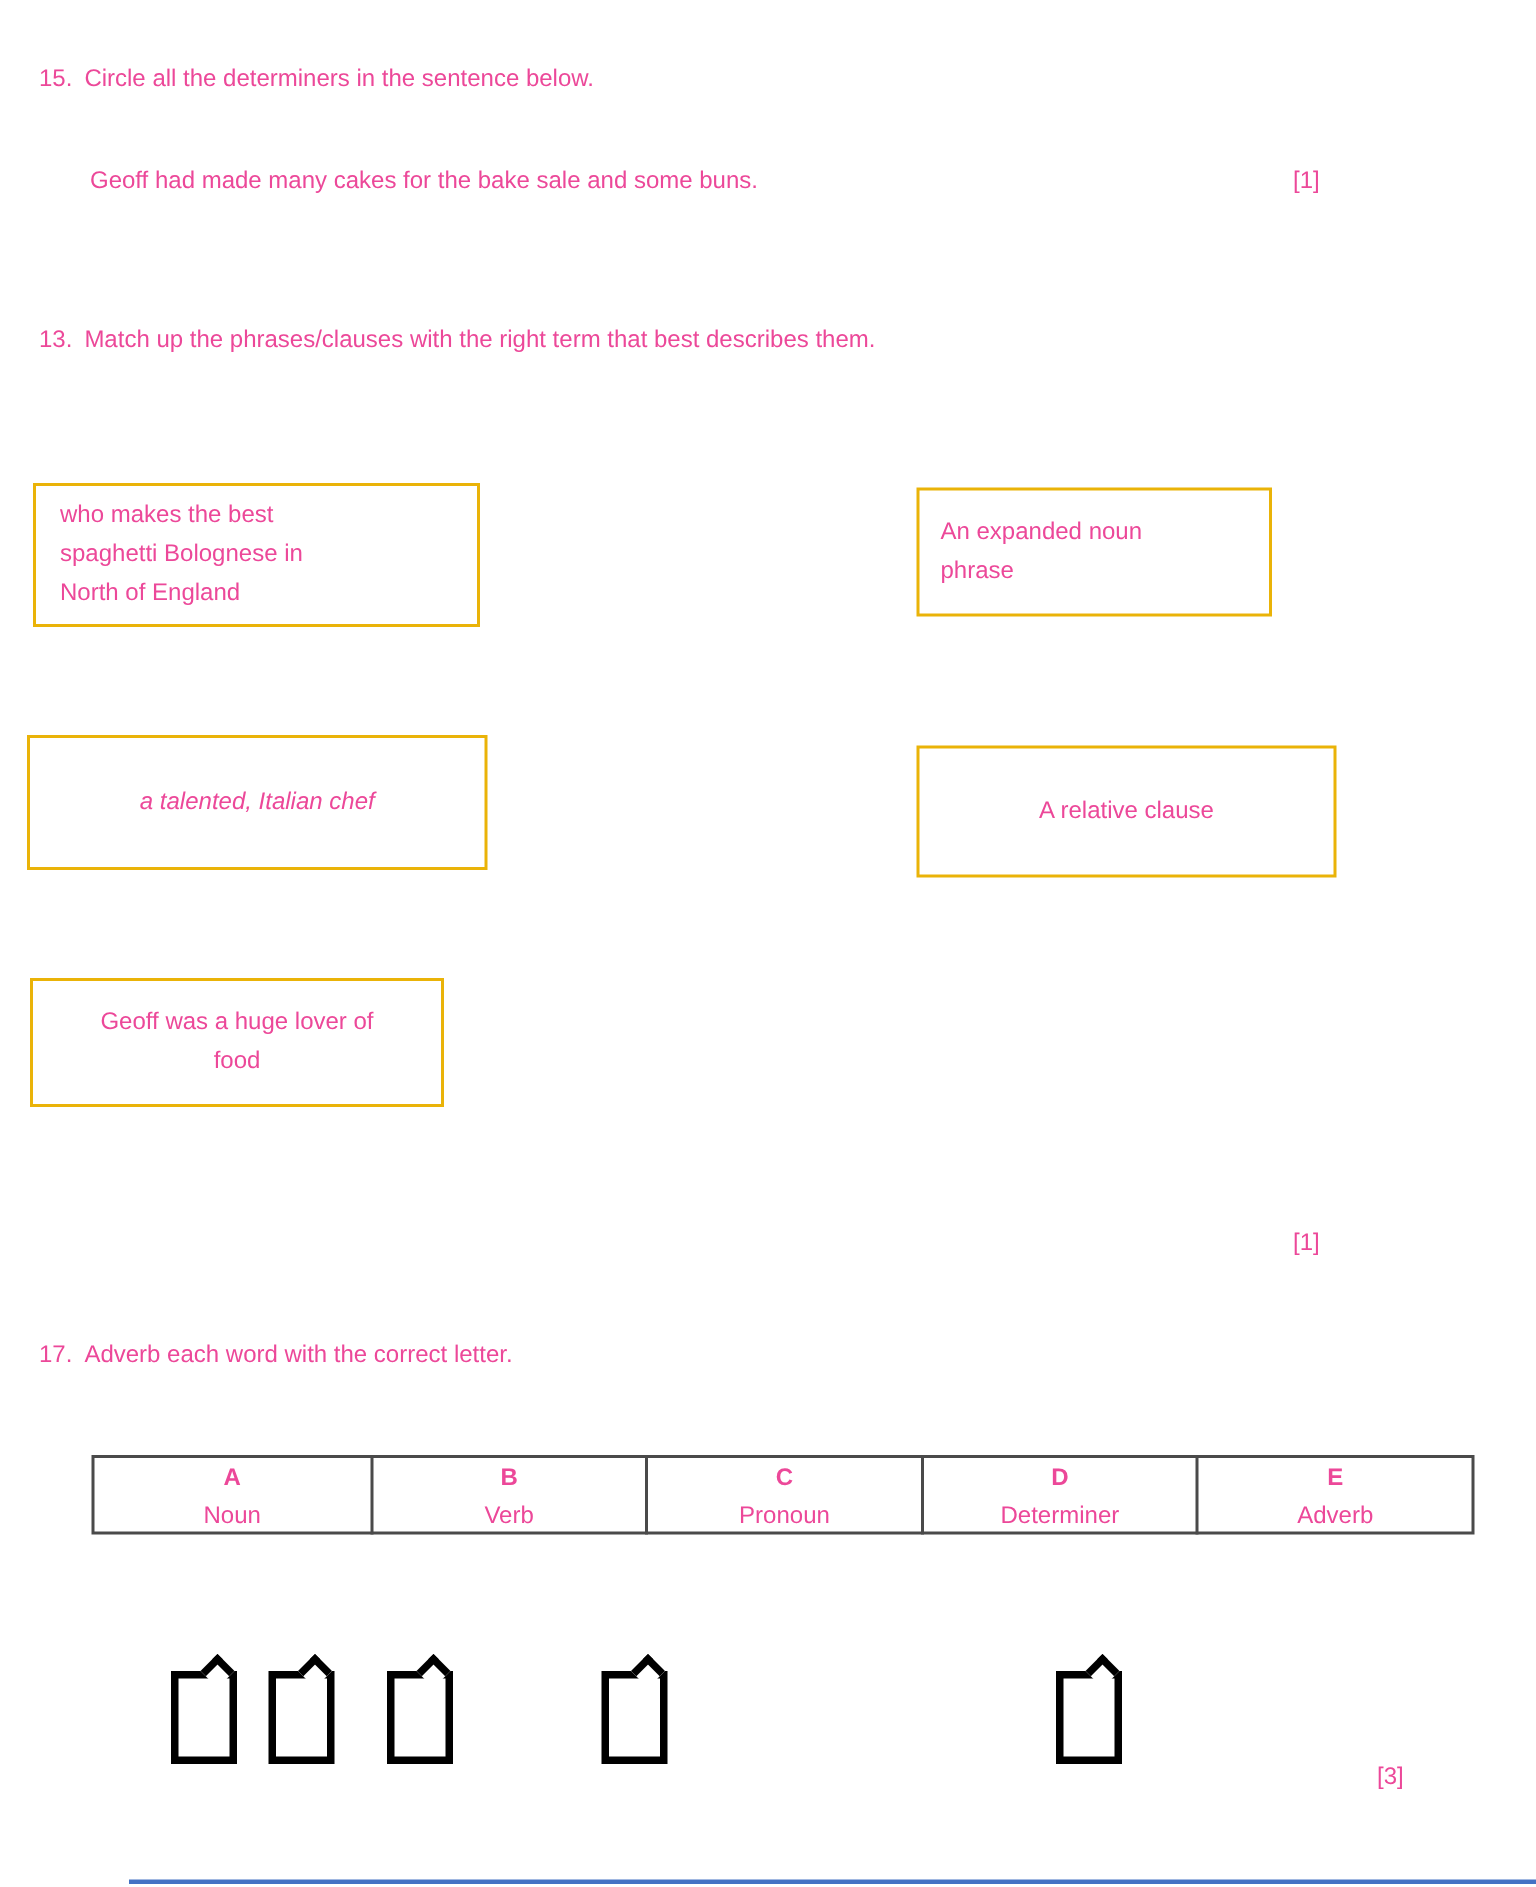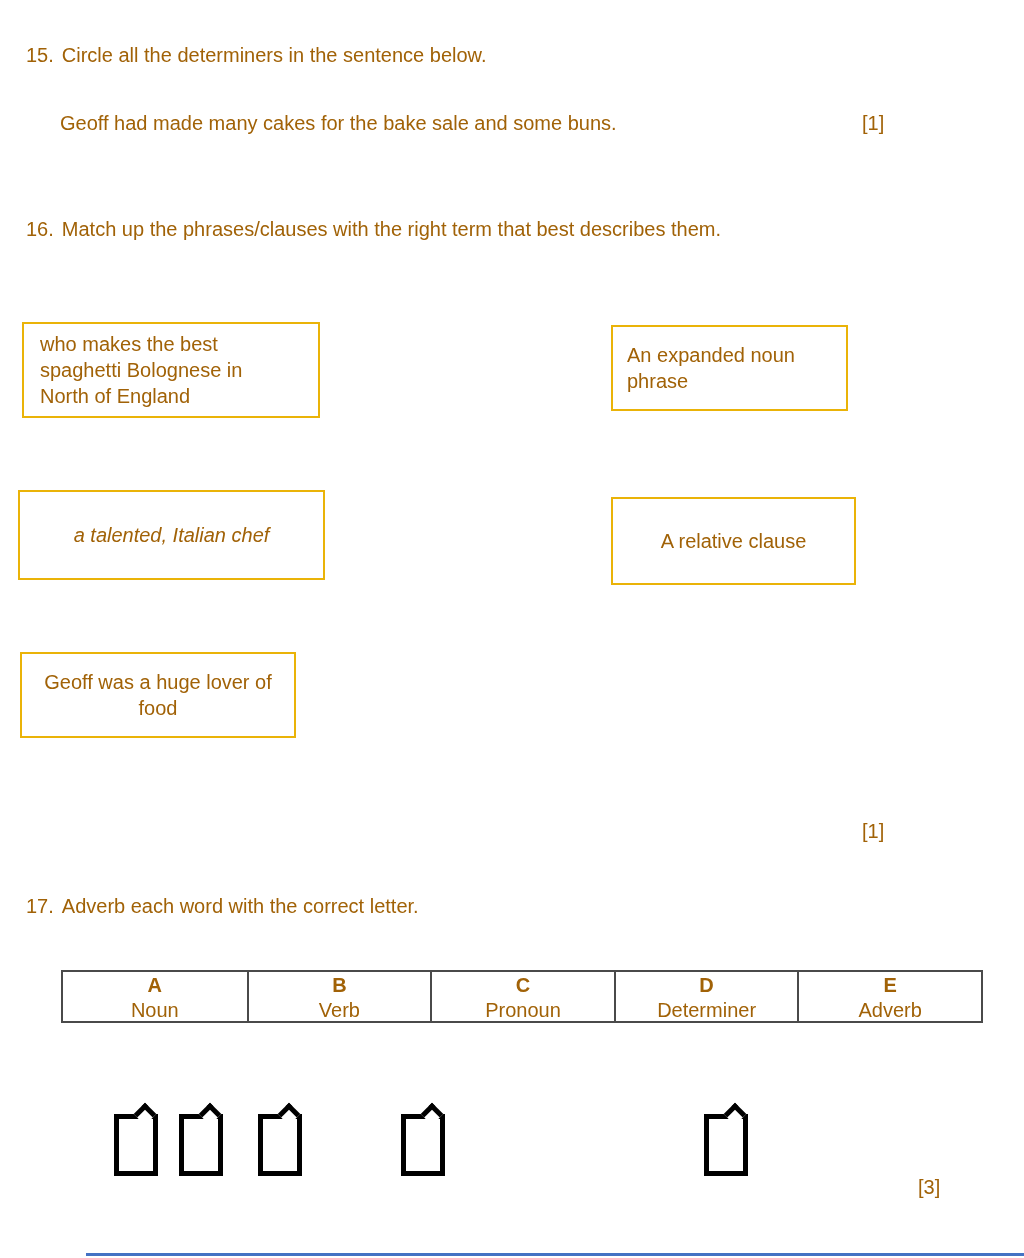--- a/index.html
+++ b/index.html
@@ -1,22 +1,22 @@
 <!DOCTYPE html>
 <html><head>
 <meta charset="utf-8">
 <style>
   html,body { margin:0; padding:0; background:#ffffff; }
   #page {
     position:relative;
     width:1024px; height:1258px;
     background:#ffffff;
     font-family:"Liberation Sans", sans-serif;
-    color:#a16207;
-    font-size:20px;
+    color:#ec4899;
+    font-size:16px;
     overflow:hidden;
   }
   .abs { position:absolute; }
   .qheader { white-space:nowrap; }
   .qnum { display:inline-block; margin-right:8px; }
   .marks { position:absolute; }
 
   
   .mbox {
     position:absolute;
@@ -80,36 +80,36 @@
 </head>
 <body>
 
 <div id="page">
 
   <div class="abs qheader" style="left:26px; top:44px;"><span class="qnum">15.</span><span>Circle all the determiners in the sentence below.</span></div>
 
   <div class="abs" style="left:60px; top:112px;">Geoff had made many cakes for the bake sale and some buns.</div>
   <div class="marks" style="left:862px; top:112px;">[1]</div>
 
-  <div class="abs qheader" style="left:26px; top:218px;"><span class="qnum">16.</span><span>Match up the phrases/clauses with the right term that best describes them.</span></div>
+  <div class="abs qheader" style="left:26px; top:218px;"><span class="qnum">13.</span><span>Match up the phrases/clauses with the right term that best describes them.</span></div>
 
   <div class="mbox left-align" style="left:22px; top:322px; width:298px; height:96px;">
     <div>who makes the best</div>
     <div>spaghetti Bolognese in</div>
     <div>North of England</div>
   </div>
   <div class="mbox left-align" style="left:611px; top:325px; width:237px; height:86px; padding-left:14px;">
     <div>An expanded noun</div>
     <div>phrase</div>
   </div>
 
   <div class="mbox center-align" style="left:18px; top:490px; width:307px; height:90px;font-style:italic;">
     <div>a talented, Italian chef</div>
   </div>
-  <div class="mbox center-align" style="left:611px; top:497px; width:245px; height:88px;">
+  <div class="mbox center-align" style="left:611px; top:497px; width:280px; height:88px;">
     <div>A relative clause</div>
   </div>
 
   <div class="mbox center-align" style="left:20px; top:652px; width:276px; height:86px;">
     <div>Geoff was a huge lover of</div>
     <div>food</div>
   </div>
 
   <div class="marks" style="left:862px; top:820px;">[1]</div>
 

